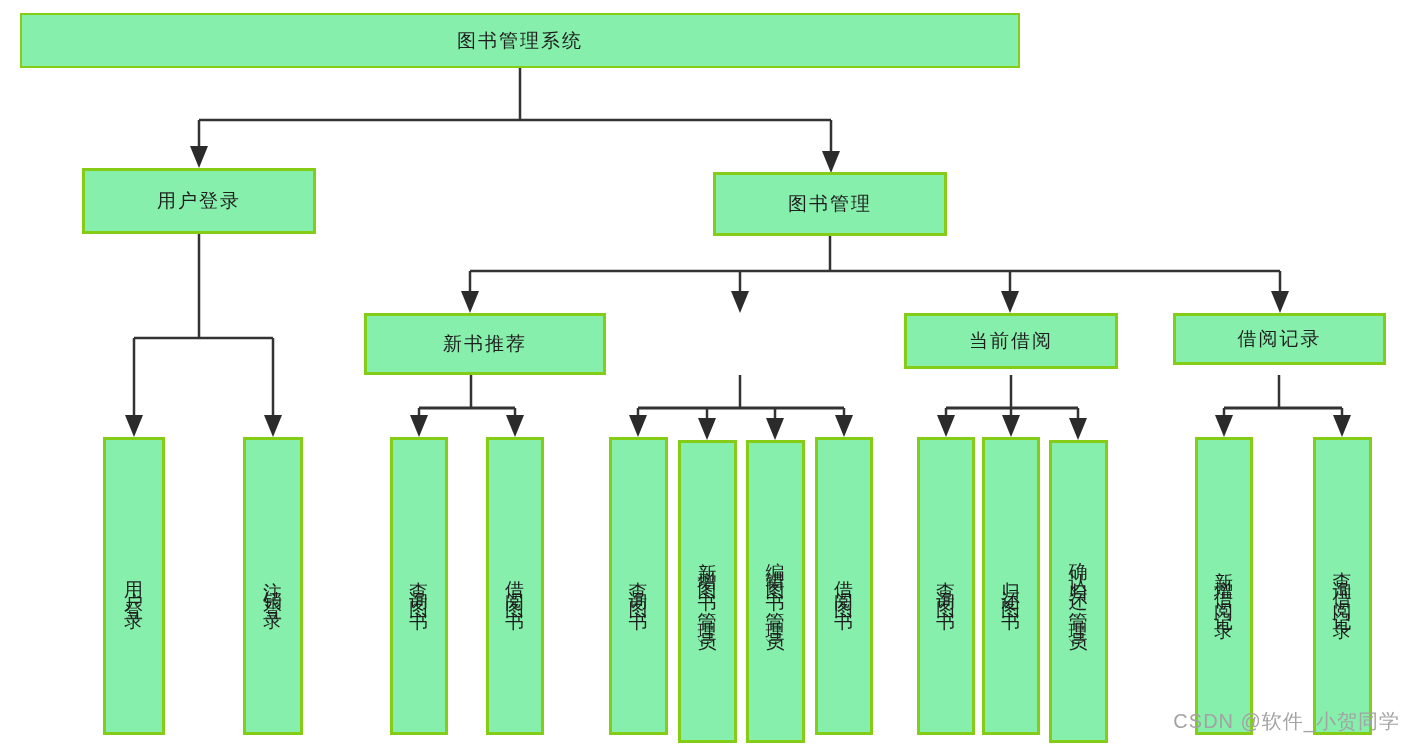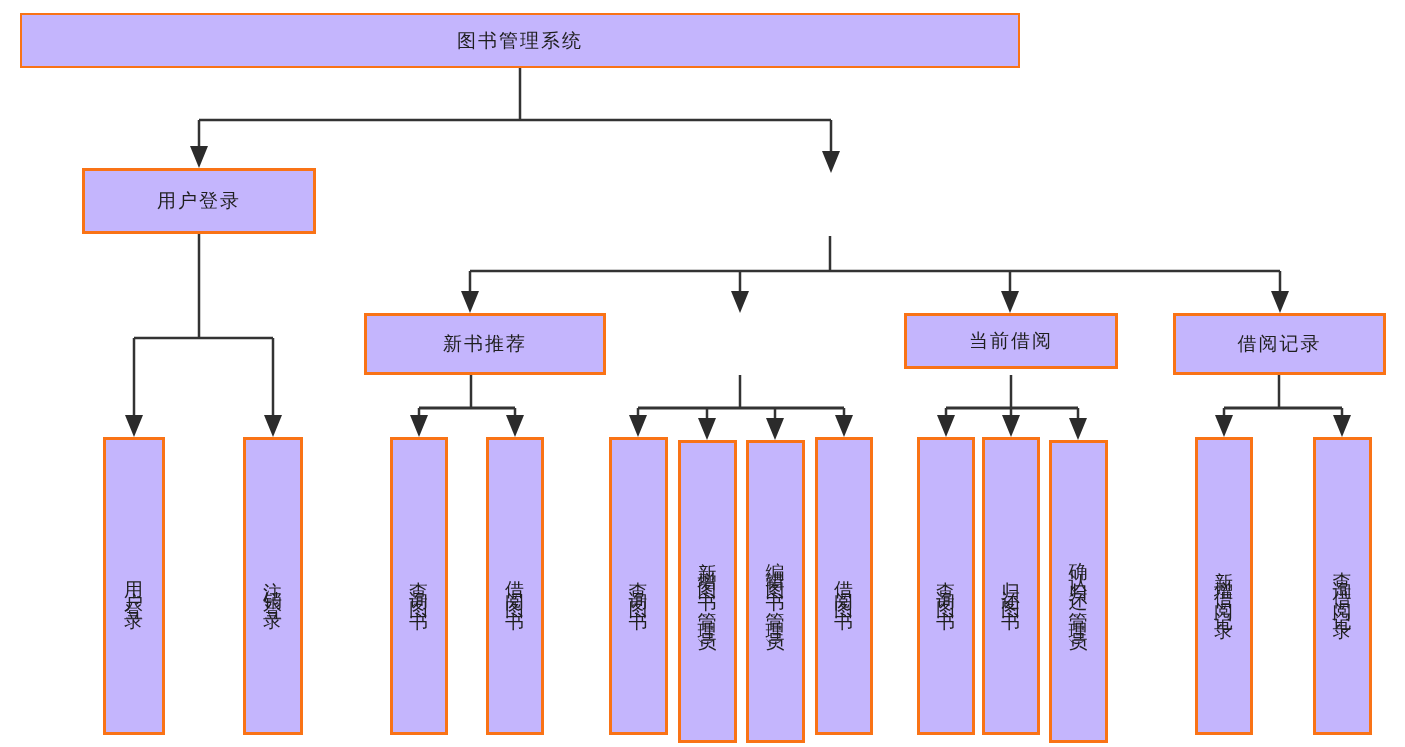--- a/index.html
+++ b/index.html
@@ -6,22 +6,22 @@
   html, body { background: #ffffff; }
   body {
     font-family: "Liberation Sans", "DejaVu Sans", sans-serif;
     width: 1405px; height: 747px; position: relative; overflow: hidden;
   }
   .stage { position: absolute; left: 0; top: 0; width: 1405px; height: 747px; background: #ffffff; }
   .connectors { position: absolute; left: 0; top: 0; width: 1405px; height: 747px; pointer-events: none; }
 
   .box {
     position: absolute;
-    border: 3px solid #f97316;
-    background: #c4b5fd;
+    border: 3px solid #84cc16;
+    background: #86efac;
     display: flex; align-items: center; justify-content: center;
     color: #1f1f1f;
     font-size: 19px;
     letter-spacing: 2px;
     text-align: center;
     z-index: 2;
   }
   .box.root { border-width: 2px; }
   .box.v {
     writing-mode: vertical-rl;
@@ -113,37 +113,39 @@
       <polygon points="1069,418 1087,418 1078,440"></polygon>
 
       <polygon points="1215,415 1233,415 1224,437"></polygon>
       <polygon points="1333,415 1351,415 1342,437"></polygon>
     </g>
   </svg>
 
   <div class="box root" style="left:20px; top:13px; width:1000px; height:55px;">图书管理系统</div>
 
   <div class="box" style="left:82px; top:168px; width:234px; height:66px;">用户登录</div>
+  <div class="box" style="left:713px; top:172px; width:234px; height:64px;">图书管理</div>
 
   <div class="box" style="left:364px; top:313px; width:242px; height:62px;">新书推荐</div>
   <div class="box" style="left:904px; top:313px; width:214px; height:56px;">当前借阅</div>
-  <div class="box" style="left:1173px; top:313px; width:213px; height:62px;">借阅记录</div>
+  <div class="box" style="left:1173px; top:313px; width:213px; height:52px;">借阅记录</div>
 
   <div class="box v" style="left:103px; top:437px; width:62px; height:298px;">用户登录</div>
   <div class="box v" style="left:243px; top:437px; width:60px; height:298px;">注销登录</div>
 
   <div class="box v" style="left:390px; top:437px; width:58px; height:298px;">查询图书</div>
   <div class="box v" style="left:486px; top:437px; width:58px; height:298px;">借阅图书</div>
 
   <div class="box v" style="left:609px; top:437px; width:59px; height:298px;">查询图书</div>
   <div class="box v" style="left:678px; top:440px; width:59px; height:303px;">新增图书（管理员）</div>
   <div class="box v" style="left:746px; top:440px; width:59px; height:303px;">编辑图书（管理员）</div>
   <div class="box v" style="left:815px; top:437px; width:58px; height:298px;">借阅图书</div>
 
   <div class="box v" style="left:917px; top:437px; width:58px; height:298px;">查询图书</div>
   <div class="box v" style="left:982px; top:437px; width:58px; height:298px;">归还图书</div>
   <div class="box v" style="left:1049px; top:440px; width:59px; height:303px;">确认归还（管理员）</div>
 
   <div class="box v" style="left:1195px; top:437px; width:58px; height:298px;">新增借阅记录</div>
   <div class="box v" style="left:1313px; top:437px; width:59px; height:298px;">查询借阅记录</div>
 
+  <div class="watermark">CSDN @软件_小贺同学</div>
 
 </div>
 
 </body></html>

